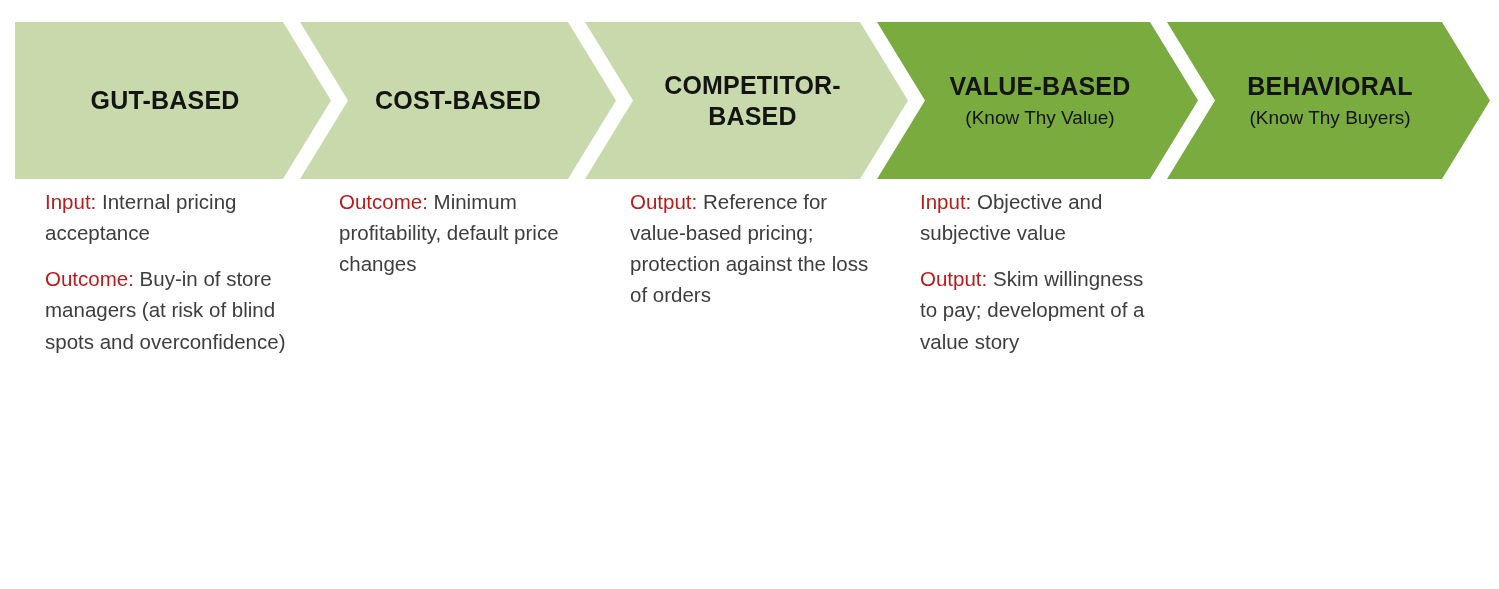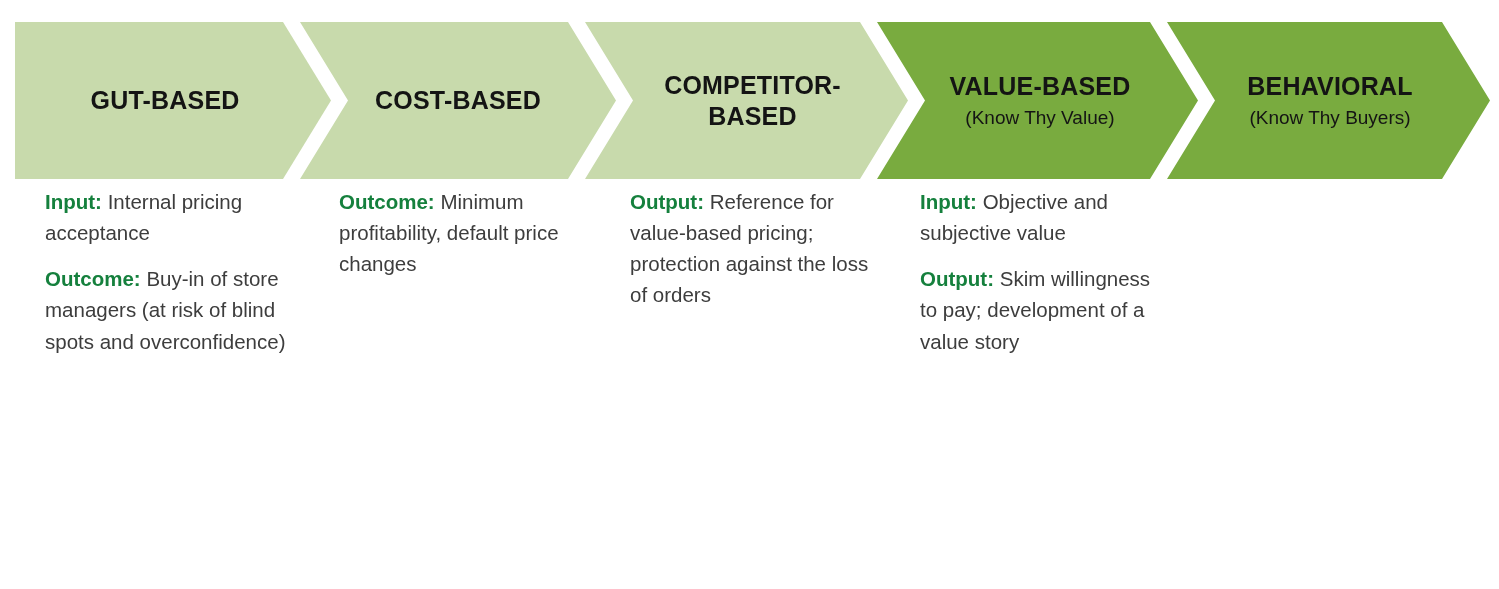--- a/index.html
+++ b/index.html
@@ -80,22 +80,22 @@
     box-sizing: border-box;
   }
   .para {
     font-size: 20.5px;
     line-height: 1.52;
     color: #3d3d3d;
     margin: 0 0 15px 0;
   }
   .para:last-child { margin-bottom: 0; }
   .lbl {
-    font-weight: bold;
-    color: #15803d;
+    font-weight: normal;
+    color: #b91c1c;
   }
 </style>
 </head>
 <body>
 
 <div id="diagram">
 
   <div class="chevron-band">
     <svg class="chevron-svg" viewBox="0 0 1499 157" preserveAspectRatio="none">
 

